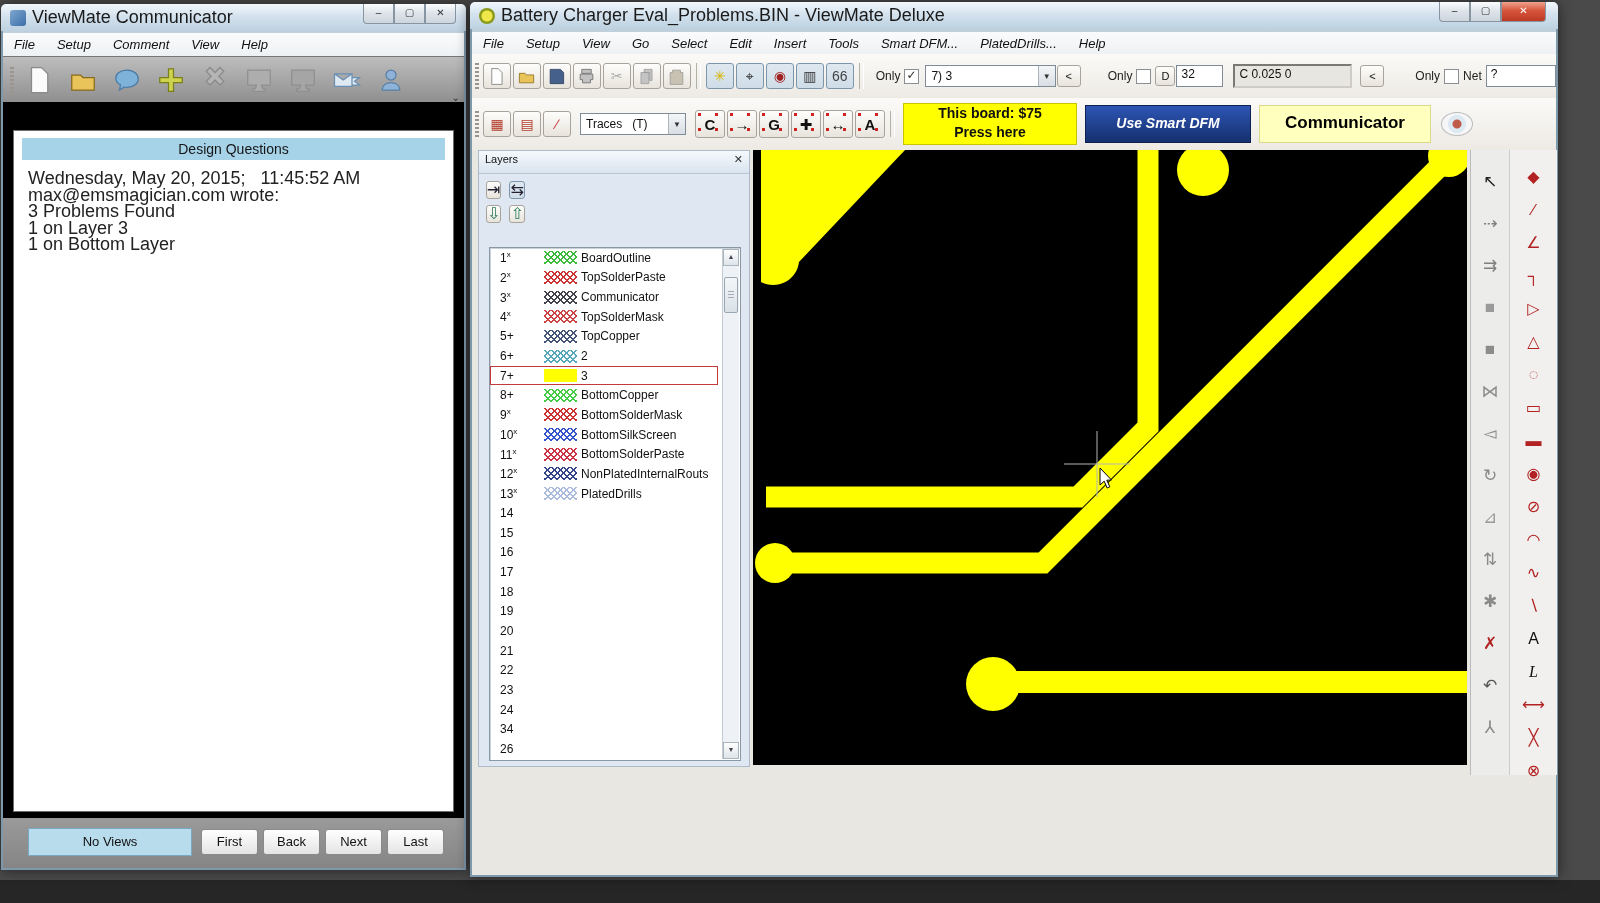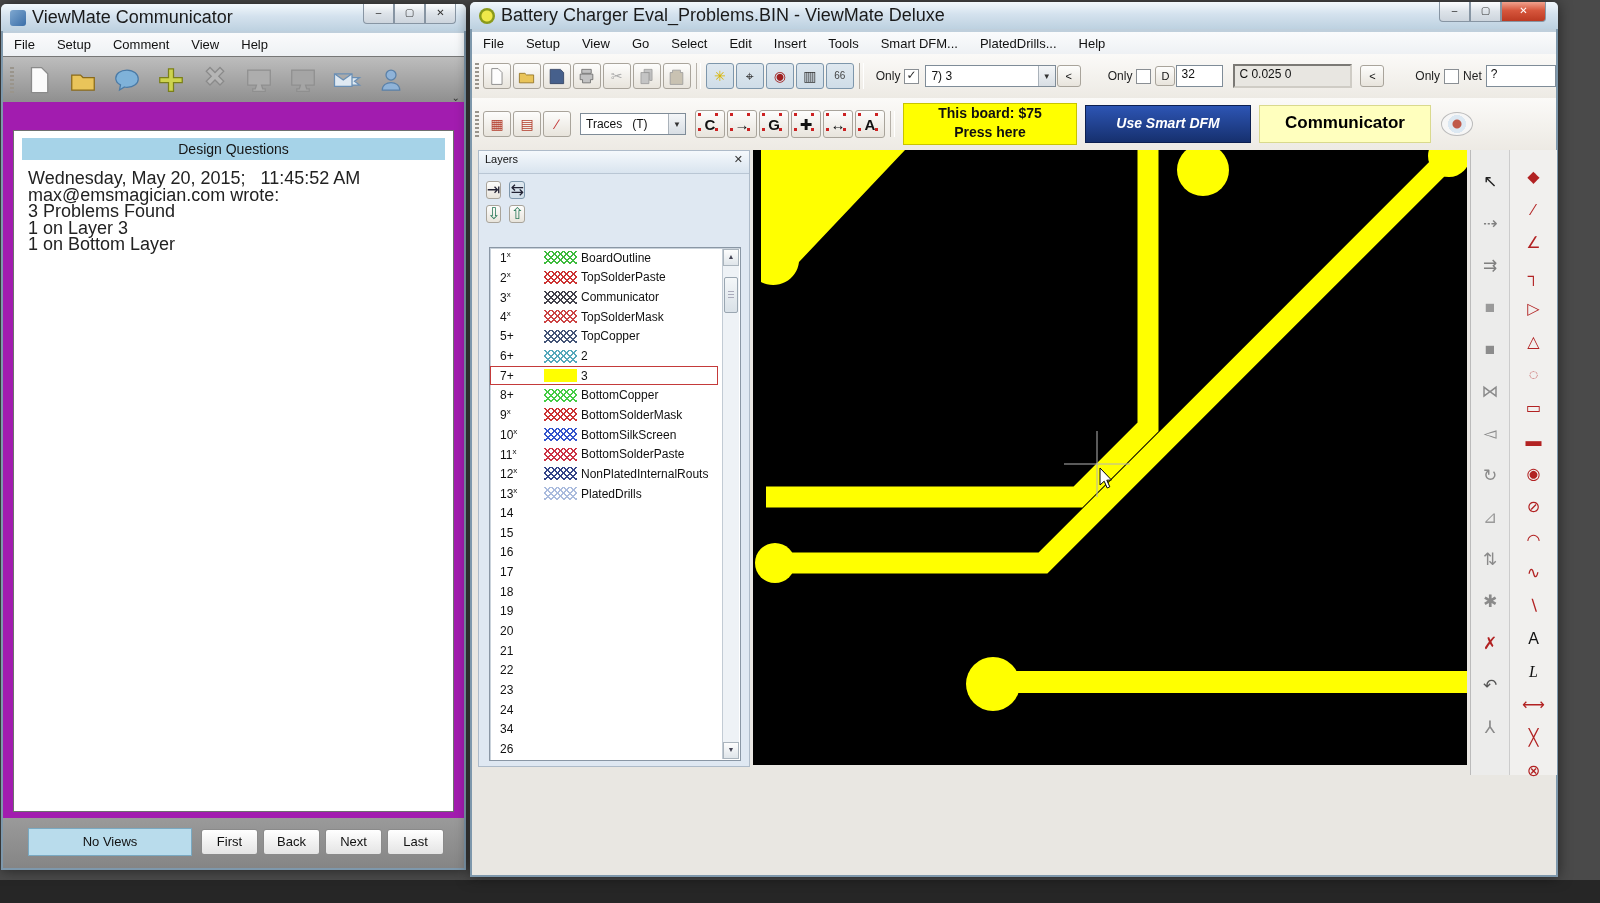--- a/index.html
+++ b/index.html
@@ -12,21 +12,21 @@
   .title{font-size:18px;color:#1a1a1a;white-space:nowrap;}
   .appicon{width:16px;height:16px;border-radius:3px;flex:0 0 auto;}
   .wctl{position:absolute;top:0;display:flex;}
   .wbtn{width:29px;height:19px;border:1px solid #8795a3;border-top:none;background:linear-gradient(#fcfdfe,#dde3e9 50%,#cdd5dd);
         font-size:10px;line-height:18px;text-align:center;color:#333;}
   .wbtn:first-child{border-radius:0 0 0 4px;}
   .wbtn:last-child{border-radius:0 0 4px 0;}
   .wbtn.red{background:linear-gradient(#f0a28e,#d6563c 45%,#bc3a22);color:#fff;width:43px;font-weight:bold;}
   .menubar{position:absolute;left:2px;right:2px;display:flex;align-items:center;background:linear-gradient(#fafbfc,#eef1f4);
      border-bottom:1px solid #c9cdd2;font-size:13px;}
-  .mi{padding:13px 11px;}
+  .mi{padding:13px 11px;font-style:italic;}
   
   .tbtn{position:relative;display:flex;align-items:center;justify-content:center;border:1px solid #a9a49b;border-radius:3px;
         background:linear-gradient(#fdfdfc,#e8e4dc);margin:1px;flex:0 0 auto;}
   .tbtn span{line-height:1;}
   .tbtn.pressed{background:linear-gradient(#dfe8ef,#cfdde8);border-color:#7d96ab;}
   .tbtn svg{width:19px;height:19px;}
   .cdots::before{content:"";position:absolute;top:2px;left:2px;width:3px;height:3px;background:#c22;
      box-shadow:17px 0 #c22,0 15px #c22,17px 15px #c22;}
   .sep{width:3px;border-left:1px solid #b5b0a8;border-right:1px solid #fff;height:26px;margin:0 4px;}
   .grip{width:4px;height:26px;margin:0 3px;background:repeating-linear-gradient(#9a958c 0 2px,transparent 2px 4px);}
@@ -38,21 +38,21 @@
      font-size:8px;display:flex;align-items:center;justify-content:center;color:#333;}
   .field{background:#fff;border:1px solid #7f8c98;height:18px;font-size:12px;padding:1px 4px;}
   .lbl{font-size:12px;color:#222;}
   
   #lw{left:1px;top:4px;width:465px;height:866px;}
   #lw .menubar{top:29px;height:23px;}
   #lw-toolbar{position:absolute;left:2px;right:2px;top:52px;height:46px;display:flex;align-items:center;
      background:linear-gradient(#bdbdbd,#8e8e8e);border-top:1px solid #777;border-bottom:1px solid #6f6f6f;padding-left:4px;}
   #lw-toolbar .tbtn{width:40px;height:38px;border-color:transparent;background:transparent;}
   #lw-toolbar .tbtn svg{width:30px;height:30px;}
-  #lw-client{position:absolute;left:2px;right:2px;top:98px;bottom:52px;background:#a21caf;}
+  #lw-client{position:absolute;left:2px;right:2px;top:98px;bottom:52px;background:#000000;}
   #lw-panel{position:absolute;left:10px;right:10px;top:28px;bottom:6px;background:#fff;border:1px solid #6e6e6e;}
   #dq-header{margin:7px 8px 0 8px;height:22px;background:#a6d3e8;text-align:center;font-size:14px;line-height:22px;color:#161616;}
   #dq-lines{margin:10px 0 0 14px;font-size:18px;line-height:16.5px;color:#222;}
   #lw-footer{position:absolute;left:2px;right:2px;bottom:2px;height:50px;background:linear-gradient(#9a9a9a,#858585);}
   #noviews{position:absolute;left:25px;top:10px;width:162px;height:26px;background:#b9dcec;border:1px solid #79a9c2;
      text-align:center;font-size:13px;line-height:26px;}
   #lw-nav{position:absolute;left:198px;top:11px;display:flex;gap:5px;}
   .navbtn{width:55px;height:24px;background:linear-gradient(#ffffff,#e4e4e4);border:1px solid #8a8a8a;border-radius:3px;
      text-align:center;font-size:13px;line-height:23px;}
   
@@ -268,21 +268,21 @@
         <div class="tbtn pressed">
           <span style="color: rgb(51, 51, 51);">⌖</span>
         </div>
         <div class="tbtn pressed">
           <span style="color: rgb(160, 32, 32);">◉</span>
         </div>
         <div class="tbtn pressed">
           <span style="color: rgb(51, 51, 51);">▥</span>
         </div>
         <div class="tbtn pressed">
-          <span style="color: rgb(68, 68, 68); font-size: 10px;">66</span>
+          <span style="color: rgb(68, 68, 68); font-size: 14px;">66</span>
         </div>
       </div>
     <div class="sep"></div>
     <span class="lbl" style="margin:0 4px 0 8px;">Only</span>
     <span class="cb on"></span>
     <div class="combo" style="width:132px;margin-left:6px;">
       <span class="val">7) 3</span>
       <span class="arrow">▼</span>
     </div>
     <div class="tbtn" style="width:22px;height:20px;font-size:11px;">

